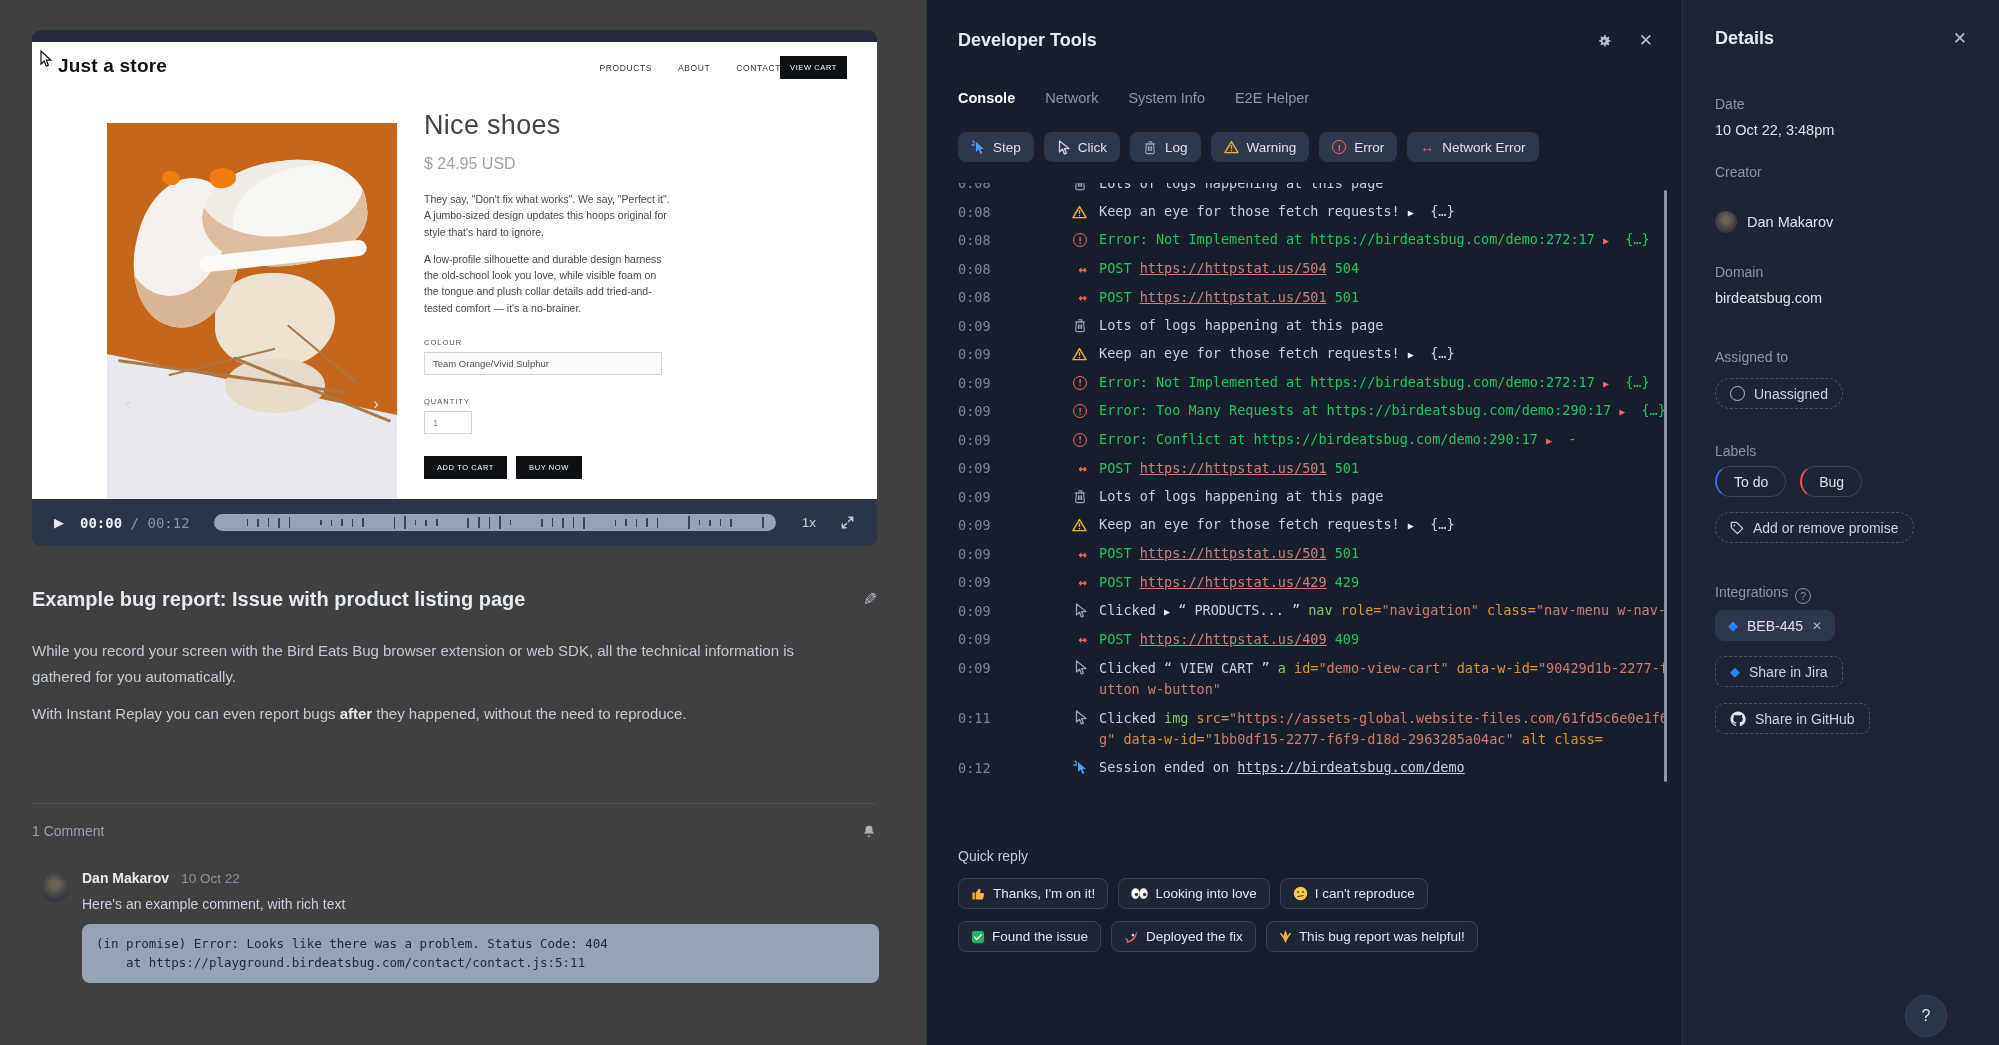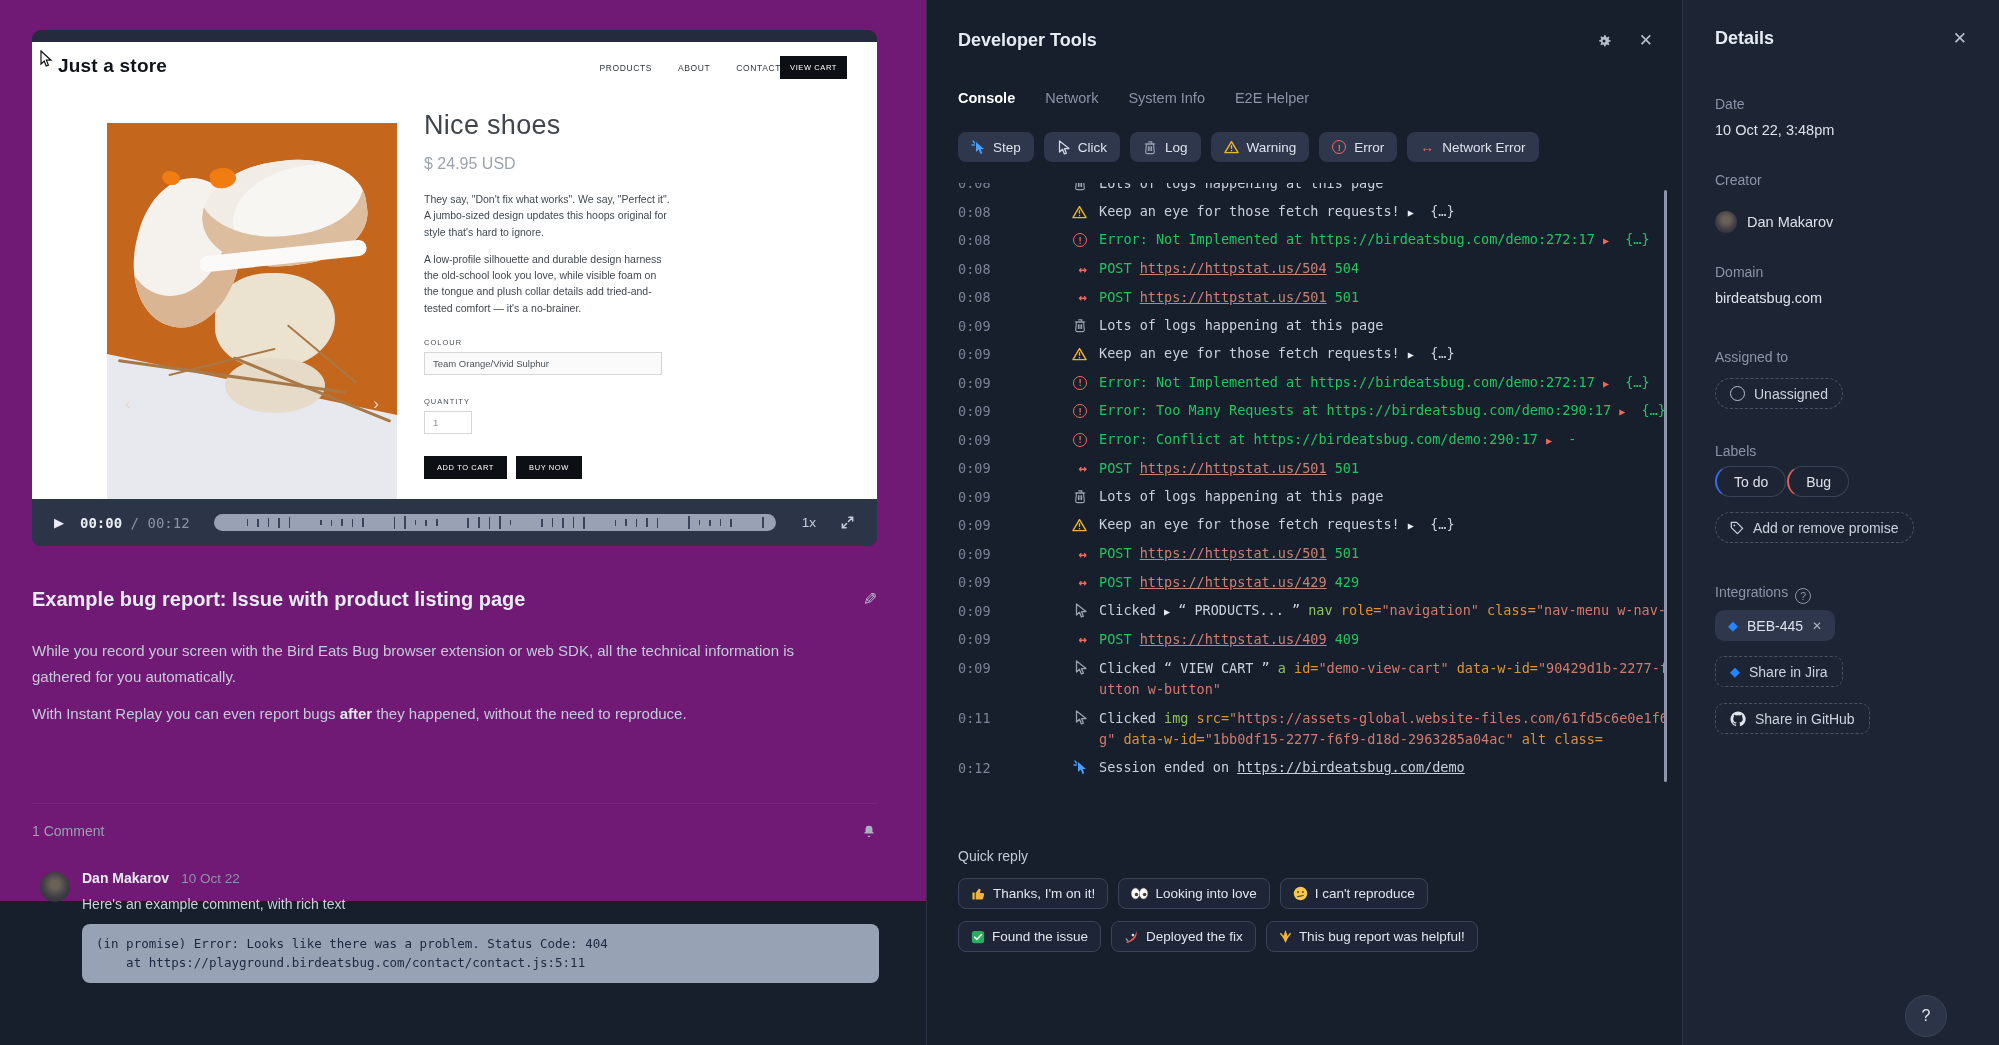--- a/index.html
+++ b/index.html
@@ -1,21 +1,21 @@
 <!DOCTYPE html>
 <html><head>
 <meta charset="utf-8">
 <style>
   * { margin:0; padding:0; box-sizing:border-box; }
   html,body { background:#10161f; }
   .app { position:relative; width:1999px; height:1045px; overflow:hidden;
          font-family:"Liberation Sans", sans-serif; background:#171e2c; }
 
   
-  .left-panel { position:absolute; left:0; top:0; width:926px; height:901px; background:#701a75; }
+  .left-panel { position:absolute; left:0; top:0; width:926px; height:1045px; background:#404040; }
 
   .video-card { position:absolute; left:32px; top:30px; width:845px; height:516px;
                 background:#232b3d; border-radius:9px; overflow:hidden; }
   .screen { position:absolute; left:0; top:12px; width:845px; height:457px; background:#ffffff; overflow:hidden; }
   .rec-cursor { position:absolute; left:8px; top:8px; width:13px; height:17px; z-index:5; }
 
   .store-head-brand { position:absolute; left:26px; top:13px; font-size:19px; font-weight:bold; color:#0f141b; letter-spacing:.2px; }
   .store-nav { position:absolute; right:96px; top:21px; display:flex; gap:26px; }
   .snav { font-size:8.5px; letter-spacing:.6px; color:#30353c; cursor:pointer; }
   .viewcart { position:absolute; right:30px; top:14px; background:#0c0f13; color:#fff;
@@ -138,21 +138,21 @@
   .creator-row { position:absolute; left:32px; top:211px; display:flex; align-items:center; gap:10px; }
   .creator-avatar { width:22px; height:22px; border-radius:50%;
                     background:radial-gradient(circle at 50% 40%, #6a6257 20%, #433f46 55%, #23262f 100%); }
   .creator-name { font-size:14.5px; color:#dce1ea; }
 
   .pill-dashed { display:inline-flex; align-items:center; gap:9px; height:31px; padding:0 14px;
                  border:1px dashed #4a5468; border-radius:16px; background:none; color:#ccd3df;
                  font-size:14px; cursor:pointer; font-family:"Liberation Sans",sans-serif; }
   .pill-dashed.sq { border-radius:9px; }
   .unassigned-circle { width:15px; height:15px; border:1.8px solid #b7bfcc; border-radius:50%; }
-  .label-pills { position:absolute; left:32px; top:466px; display:flex; gap:1px; }
+  .label-pills { position:absolute; left:32px; top:466px; display:flex; gap:14px; }
   .label-pill { display:inline-flex; align-items:center; height:31px; padding:0 17px;
                 border:1px solid #3a4459; border-radius:16px; color:#dce1ea; font-size:14px;
                 background:none; cursor:pointer; font-family:"Liberation Sans",sans-serif; }
   .q-icon { width:16px; height:16px; border:1.3px solid #8b93a7; border-radius:50%; color:#8b93a7;
             font-size:10.5px; display:inline-flex; align-items:center; justify-content:center; margin-left:7px; vertical-align:-3px; }
   .beb-pill { position:absolute; left:32px; top:610px; display:inline-flex; align-items:center; gap:9px;
               height:31px; padding:0 13px; background:#2e374b; border:none; border-radius:9px;
               color:#dce1ea; font-size:14px; cursor:pointer; font-family:"Liberation Sans",sans-serif; }
   .jira-diamond { color:#2684ff; font-size:13px; line-height:1; }
   .beb-x { color:#aab2c2; font-size:12px; }
@@ -607,21 +607,21 @@
     <div class="d-head">
       <span class="d-title">Details</span>
       <button class="icon-btn">
           <span>✕</span>
         </button>
     </div>
 
     <div class="d-label" style="top:96px">Date</div>
     <div class="d-value" style="top:122px">10 Oct 22, 3:48pm</div>
 
-    <div class="d-label" style="top:172px">Creator</div>
+    <div class="d-label" style="top:164px">Creator</div>
     <div class="creator-row">
       <div class="creator-avatar"></div>
       <span class="creator-name">Dan Makarov</span>
     </div>
 
     <div class="d-label" style="top:264px">Domain</div>
     <div class="d-value" style="top:290px">birdeatsbug.com</div>
 
     <div class="d-label" style="top:349px">Assigned to</div>
     <button class="pill-dashed" style="position:absolute;left:32px;top:378px">

